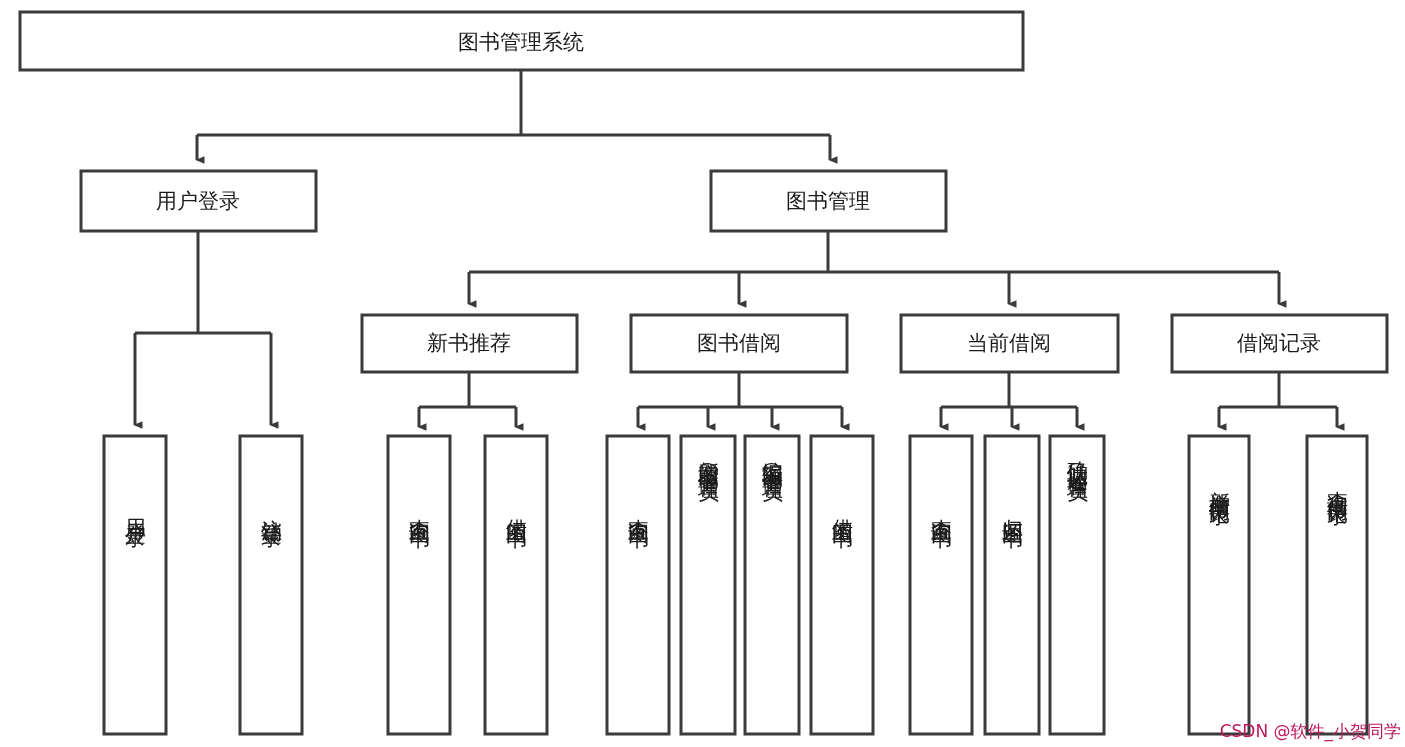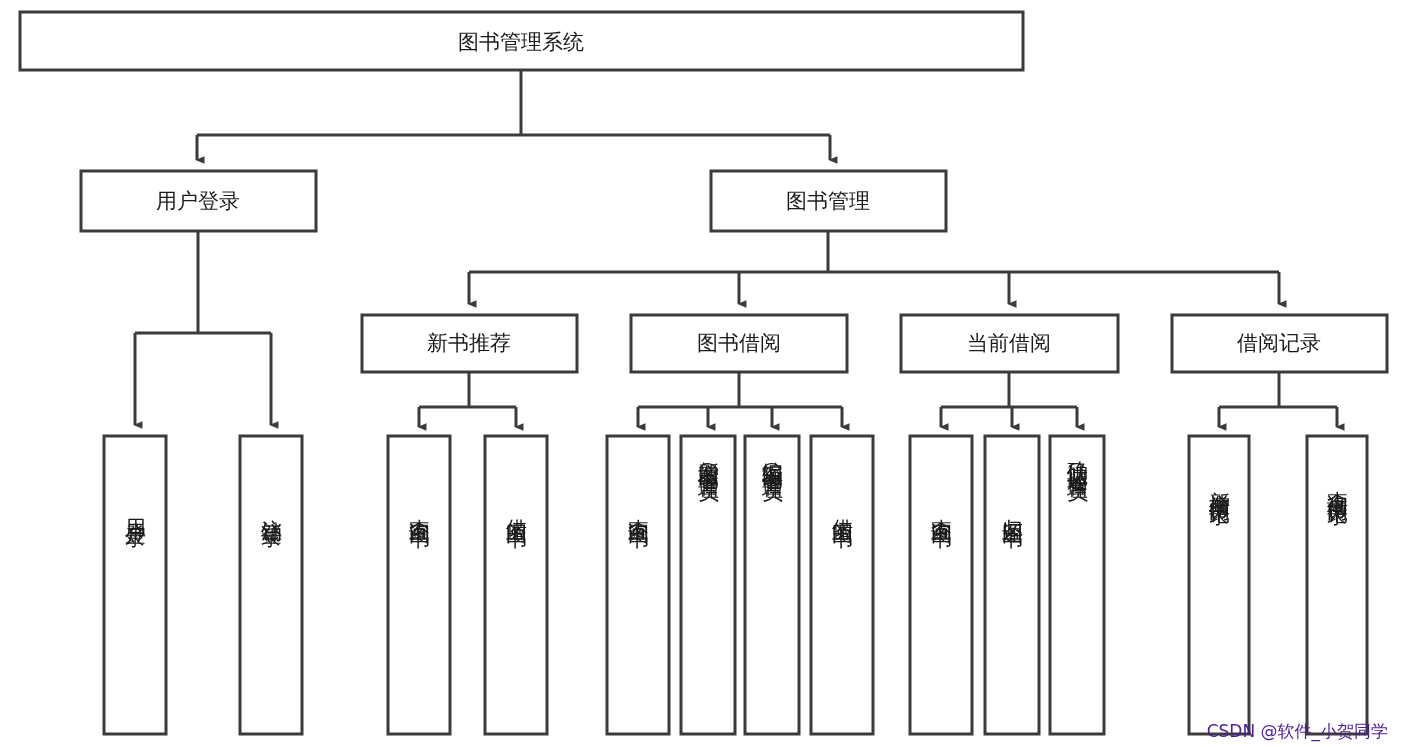--- a/index.html
+++ b/index.html
@@ -59,25 +59,25 @@
     text-orientation: upright;
     font-family: "DejaVu Sans", "Liberation Sans", sans-serif;
     font-size: 21px;
     line-height: 1;
     color: #1b1b1b;
     letter-spacing: 3px;
     white-space: nowrap;
   }
   .watermark {
     position: absolute;
-    right: 17px;
+    right: 4px;
     bottom: 4px;
     font-family: "DejaVu Sans", "Liberation Sans", sans-serif;
     font-size: 17px;
-    color: #4c1d95;
+    color: #be185d;
     white-space: nowrap;
   }
 </style>
 </head>
 <body>
 
 <div id="diagram-root">
 
   <svg id="tree-svg" viewBox="0 0 1405 747">
     <defs>

